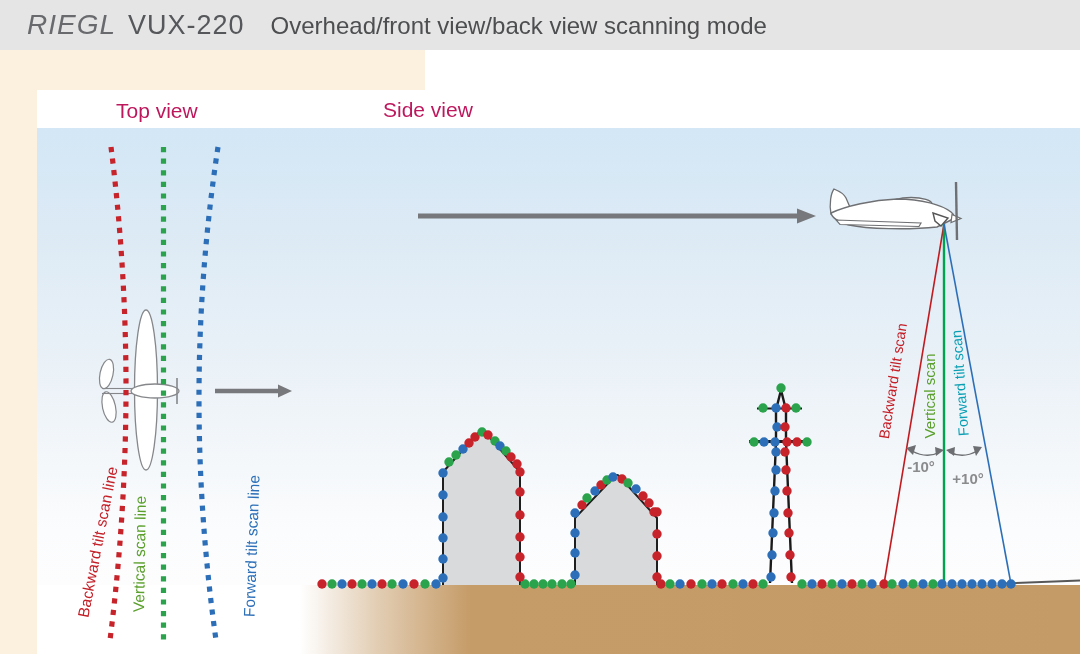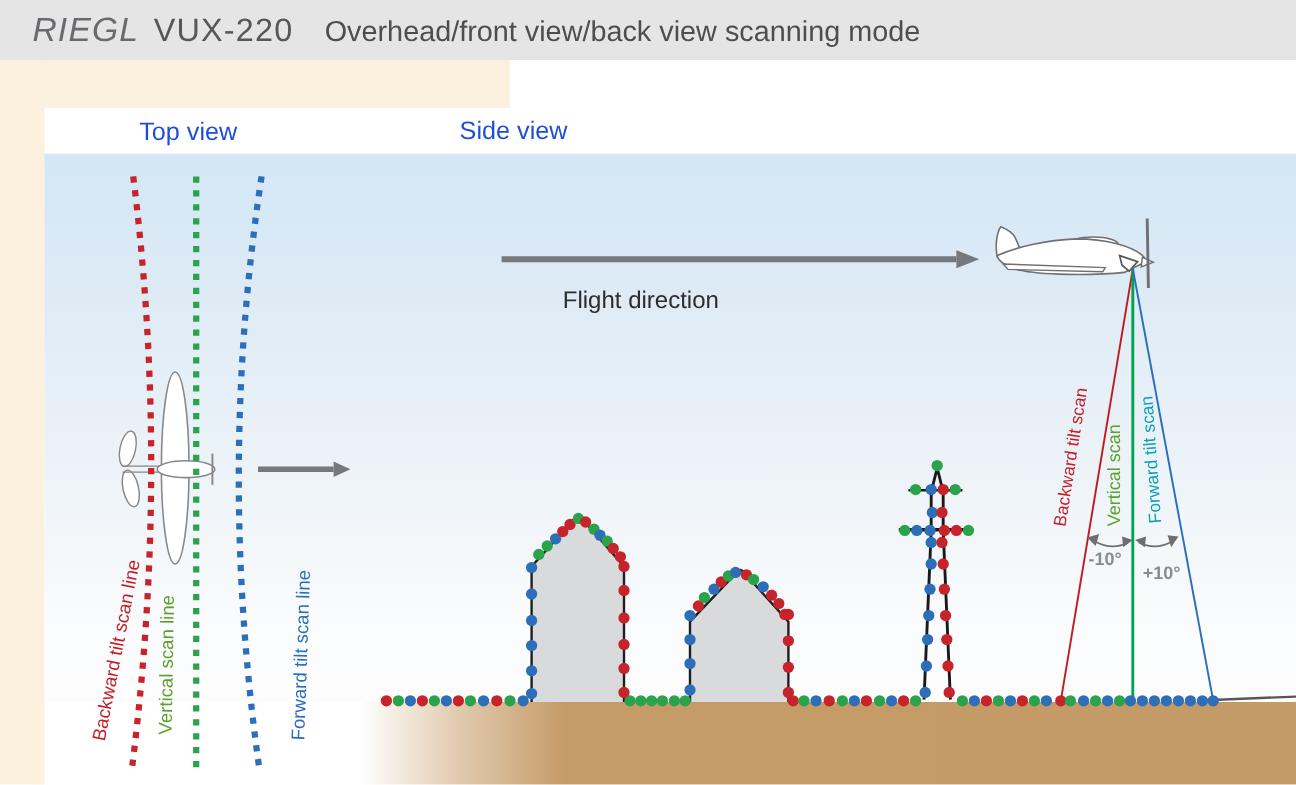--- a/index.html
+++ b/index.html
@@ -9,21 +9,21 @@
   #header-bar .brand{font-style:italic;font-size:28px;color:#696a6d;letter-spacing:1px;line-height:50px;}
   #header-bar .model{font-size:27px;color:#55575a;letter-spacing:1px;margin-left:12px;}
   #header-bar .title{font-size:24px;color:#4d4e50;margin-left:26px;}
   #peach-block{position:absolute;left:0;top:50px;width:425px;height:40px;background:#fbf1de;}
   #peach-strip{position:absolute;left:0;top:50px;width:37px;height:604px;background:#fbf1de;}
   #sky{position:absolute;left:37px;top:128px;width:1043px;height:457px;
     background:linear-gradient(180deg,#d3e7f6 0%,#dceaf5 22%,#edf3f8 58%,#fbfcfd 88%,#fdfdfe 100%);}
   #ground{position:absolute;left:300px;top:585px;width:780px;height:69px;
     background:linear-gradient(90deg,rgba(197,155,103,0) 0%,rgba(197,155,103,0.5) 10%,#c59b67 22%,#c49a66 100%);}
   #scene-svg{position:absolute;left:0;top:0;width:1080px;height:654px;}
-  .view-label{position:absolute;font-size:21px;color:#1d4ed8;white-space:nowrap;}
+  .view-label{position:absolute;font-size:21px;color:#be185d;white-space:nowrap;}
   #top-view-label{left:116px;top:99px;}
   #side-view-label{left:383px;top:98px;}
   #flight-direction-label{position:absolute;left:469px;top:240px;font-size:20px;color:#2b2c2e;white-space:nowrap;}
   .rot-label{position:absolute;white-space:nowrap;font-size:15px;}
   #lbl-tv-backward{left:98px;top:542px;color:#c41e26;font-size:15.5px;transform:translate(-50%,-50%) rotate(-79deg);}
   #lbl-tv-vertical{left:140px;top:554px;color:#5ba02d;font-size:15.5px;transform:translate(-50%,-50%) rotate(-89deg);}
   #lbl-tv-forward{left:252px;top:546px;color:#2c6fb8;font-size:15.5px;transform:translate(-50%,-50%) rotate(-88deg);}
   #lbl-sv-backward{left:893px;top:381px;color:#c41e26;font-size:14.5px;transform:translate(-50%,-50%) rotate(-81deg);}
   #lbl-sv-vertical{left:929px;top:396px;color:#5ba02d;font-size:15px;transform:translate(-50%,-50%) rotate(-90deg);}
   #lbl-sv-forward{left:960px;top:383px;color:#0b9fb4;font-size:14.5px;transform:translate(-50%,-50%) rotate(-94deg);}
@@ -206,21 +206,20 @@
       <circle cx="786" cy="470" r="4.7" fill="#c6232b"></circle>
       <circle cx="787" cy="491" r="4.7" fill="#c6232b"></circle>
       <circle cx="788" cy="513" r="4.7" fill="#c6232b"></circle>
       <circle cx="789" cy="533" r="4.7" fill="#c6232b"></circle>
       <circle cx="790" cy="555" r="4.7" fill="#c6232b"></circle>
       <circle cx="791" cy="577" r="4.7" fill="#c6232b"></circle>
     </svg>
 
   <div id="top-view-label" class="view-label">Top view</div>
   <div id="side-view-label" class="view-label">Side view</div>
-  <div id="flight-direction-label">Flight direction</div>
 
   <div id="lbl-tv-backward" class="rot-label">Backward tilt scan line</div>
   <div id="lbl-tv-vertical" class="rot-label">Vertical scan line</div>
   <div id="lbl-tv-forward" class="rot-label">Forward tilt scan line</div>
 
   <div id="lbl-sv-backward" class="rot-label">Backward tilt scan</div>
   <div id="lbl-sv-vertical" class="rot-label">Vertical scan</div>
   <div id="lbl-sv-forward" class="rot-label">Forward tilt scan</div>
 
   <div id="angle-minus" class="angle-label">-10°</div>

